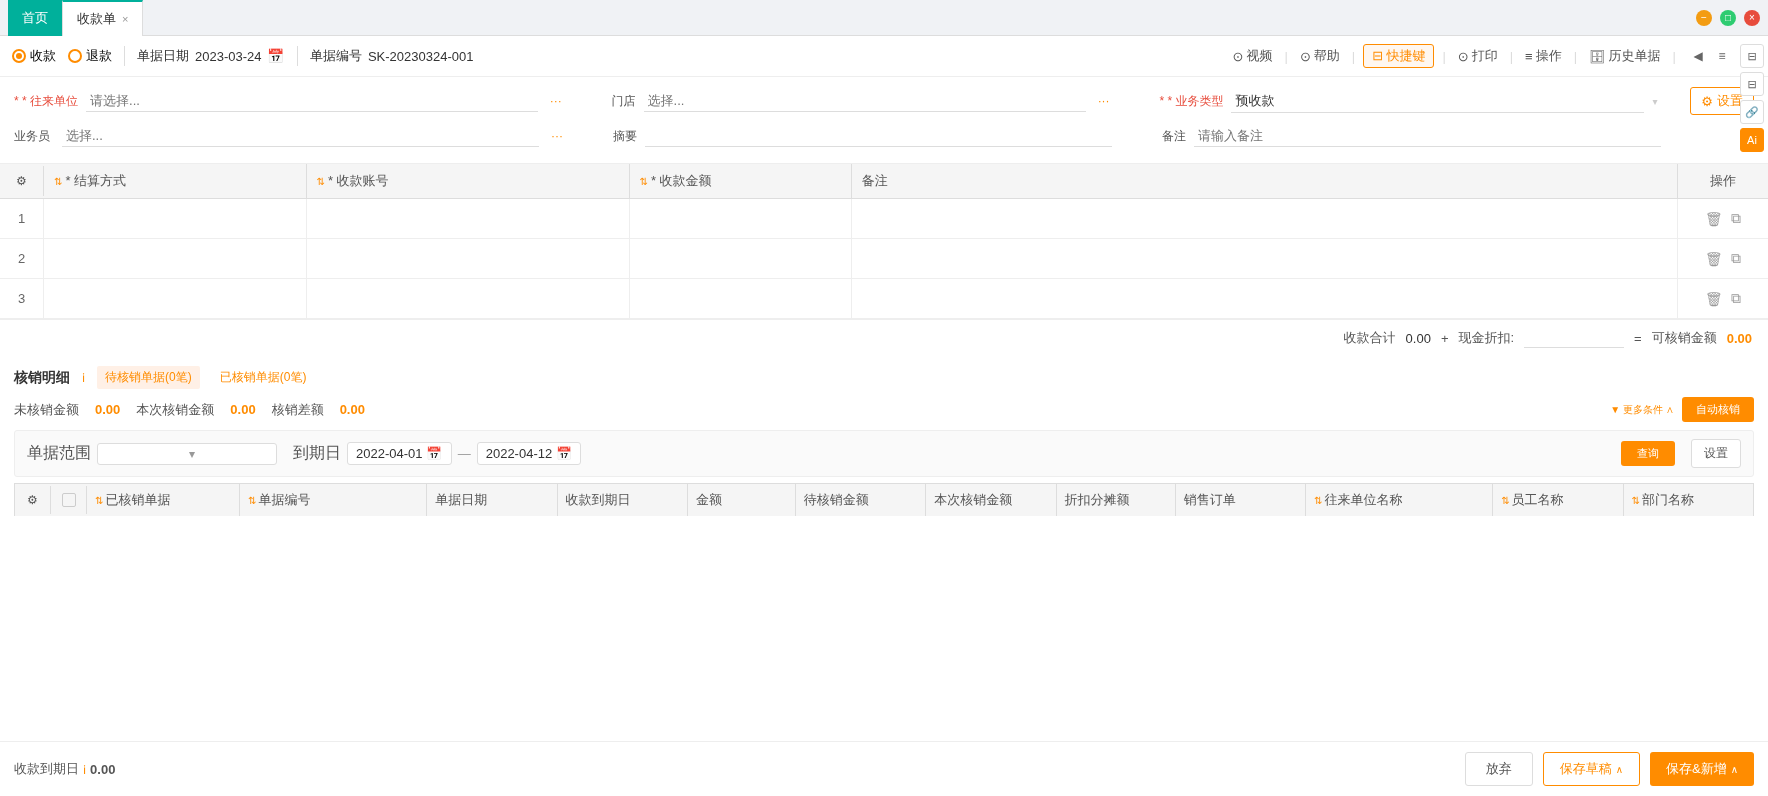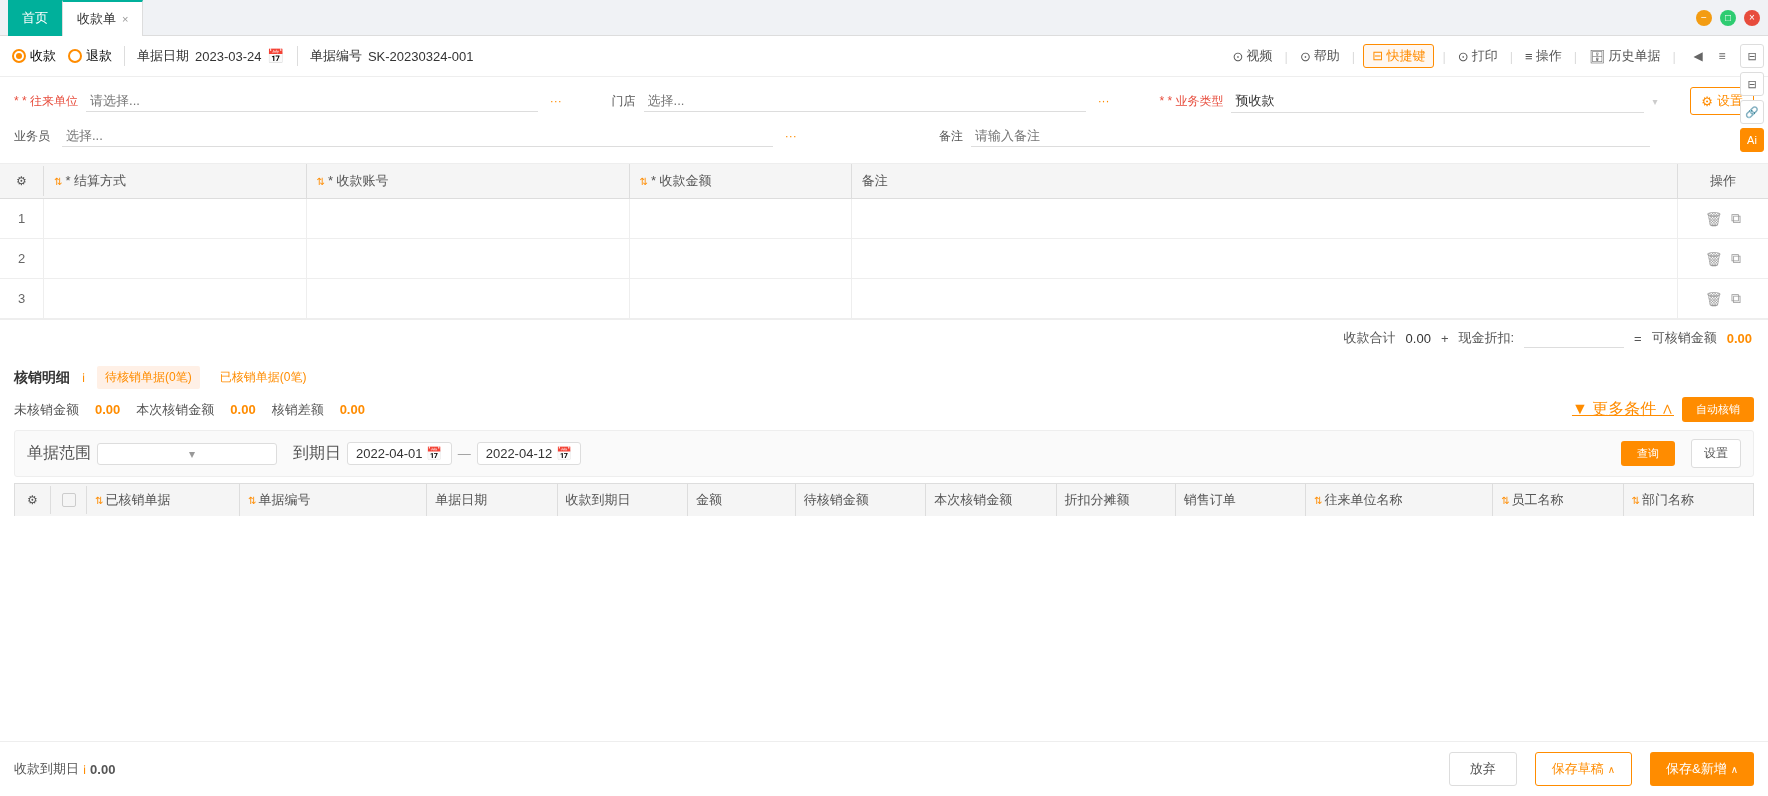--- a/index.html
+++ b/index.html
@@ -94,21 +94,21 @@
     .section-header { display: flex; align-items: center; gap: 12px; margin-bottom: 8px; }
     .section-title { font-size: 14px; font-weight: bold; color: #333; }
     .info-icon { color: #ff8c00; cursor: pointer; font-size: 12px; }
     .tab-btn { padding: 3px 8px; border-radius: 2px; cursor: pointer; font-size: 12px; color: #ff8c00; border: none; background: transparent; }
     .tab-btn.active { background: #fff0e6; color: #ff8c00; }
 
     
     .filters-row { display: flex; align-items: center; gap: 16px; margin-bottom: 8px; font-size: 12px; color: #555; }
     .filter-val { color: #ff8c00; font-weight: bold; }
     .filters-right { margin-left: auto; display: flex; align-items: center; gap: 8px; }
-    .more-conditions { color: #ff8c00; font-size: 16px; cursor: pointer; text-decoration: underline; }
+    .more-conditions { color: #ff8c00; font-size: 10px; cursor: pointer; }
     .auto-btn { background: #ff8c00; color: #fff; border: none; padding: 5px 14px; border-radius: 3px; cursor: pointer; font-size: 11px; }
 
     
     .query-row { display: flex; align-items: center; gap: 16px; padding: 8px 0; border: 1px solid #eee; border-radius: 3px; padding: 8px 12px; margin-bottom: 6px; background: #fafafa; }
     .query-field { display: flex; align-items: center; gap: 6px; }
     .query-label { color: #555; font-size: 16px; white-space: nowrap; }
     .query-select { display: flex; align-items: center; gap: 4px; border: 1px solid #ddd; border-radius: 3px; padding: 3px 8px; background: #fff; min-width: 180px; cursor: pointer; }
     .query-select span { flex: 1; color: #999; font-size: 12px; }
     .date-input { border: 1px solid #ddd; border-radius: 3px; padding: 3px 8px; font-size: 12px; color: #333; background: #fff; display: flex; align-items: center; gap: 4px; cursor: pointer; }
     .date-sep { color: #999; }
@@ -133,21 +133,21 @@
     .bth.company { flex: 1.5; min-width: 130px; }
     .bth.staff { flex: 1; min-width: 90px; }
     .bth.dept { flex: 1; min-width: 80px; }
     .checkbox-box { width: 14px; height: 14px; border: 1px solid #ccc; border-radius: 2px; cursor: pointer; }
 
     
     .footer { display: flex; align-items: center; padding: 10px 14px; border-top: 1px solid #eee; background: #fff; }
     .footer-left { display: flex; align-items: center; gap: 4px; color: #555; font-size: 13px; }
     .footer-info { color: #ff8c00; font-size: 12px; cursor: pointer; }
     .footer-val { font-weight: bold; }
-    .footer-right { margin-left: auto; display: flex; gap: 18px; }
+    .footer-right { margin-left: auto; display: flex; gap: 10px; }
     .btn-abandon { border: 1px solid #ddd; background: #fff; color: #555; padding: 7px 20px; border-radius: 3px; cursor: pointer; font-size: 13px; }
     .btn-draft { border: 1px solid #ff8c00; background: #fff; color: #ff8c00; padding: 7px 16px; border-radius: 3px; cursor: pointer; font-size: 13px; display: flex; align-items: center; gap: 4px; }
     .btn-save { background: #ff8c00; color: #fff; border: none; padding: 7px 16px; border-radius: 3px; cursor: pointer; font-size: 13px; display: flex; align-items: center; gap: 4px; }
     .btn-caret { font-size: 10px; }
 
     
     .right-panel { position: fixed; right: 0; top: 36px; width: 32px; height: 300px; display: flex; flex-direction: column; gap: 4px; padding: 8px 4px; z-index: 100; }
     .panel-btn { width: 24px; height: 24px; background: #fff; border: 1px solid #ddd; border-radius: 3px; display: flex; align-items: center; justify-content: center; cursor: pointer; font-size: 11px; color: #666; }
   </style>
 </head>
@@ -256,20 +256,24 @@
         <span>设置</span>
       </div>
     </div>
     <div class="form-row">
       <div class="form-field" style="flex:2.2">
         <span class="field-label normal" style="color:#555;min-width:40px">业务员</span>
         <input class="field-input" type="text" placeholder="选择..." style="">
         <span class="field-more">···</span>
       </div>
       <div style="flex:0.2"></div>
+      <div class="form-field" style="flex:2">
+        <span class="field-label normal">摘要</span>
+        <input class="field-input" type="text" placeholder="" style="">
+      </div>
       <div style="flex:0.2"></div>
       <div class="form-field" style="flex:2">
         <span class="field-label normal">备注</span>
         <input class="field-input" type="text" placeholder="请输入备注" style="">
       </div>
       <div style="flex:0.1"></div>
       <div style="width:68px"></div>
     </div>
   </div>
 

